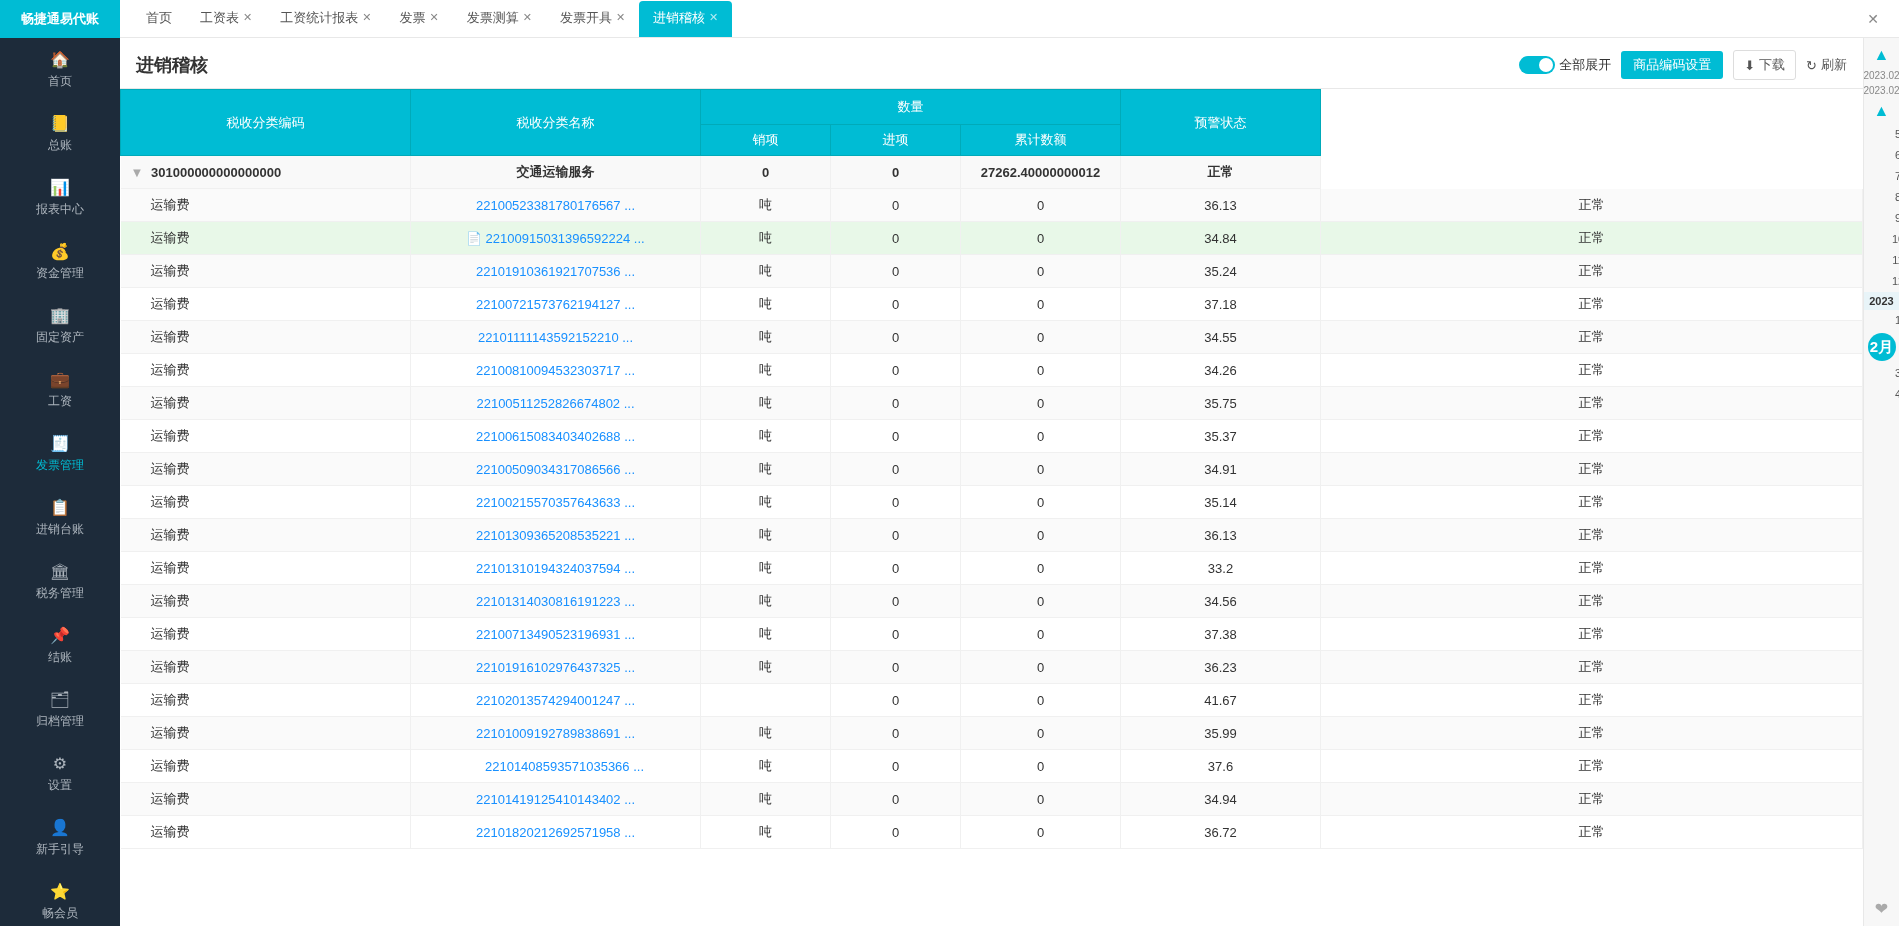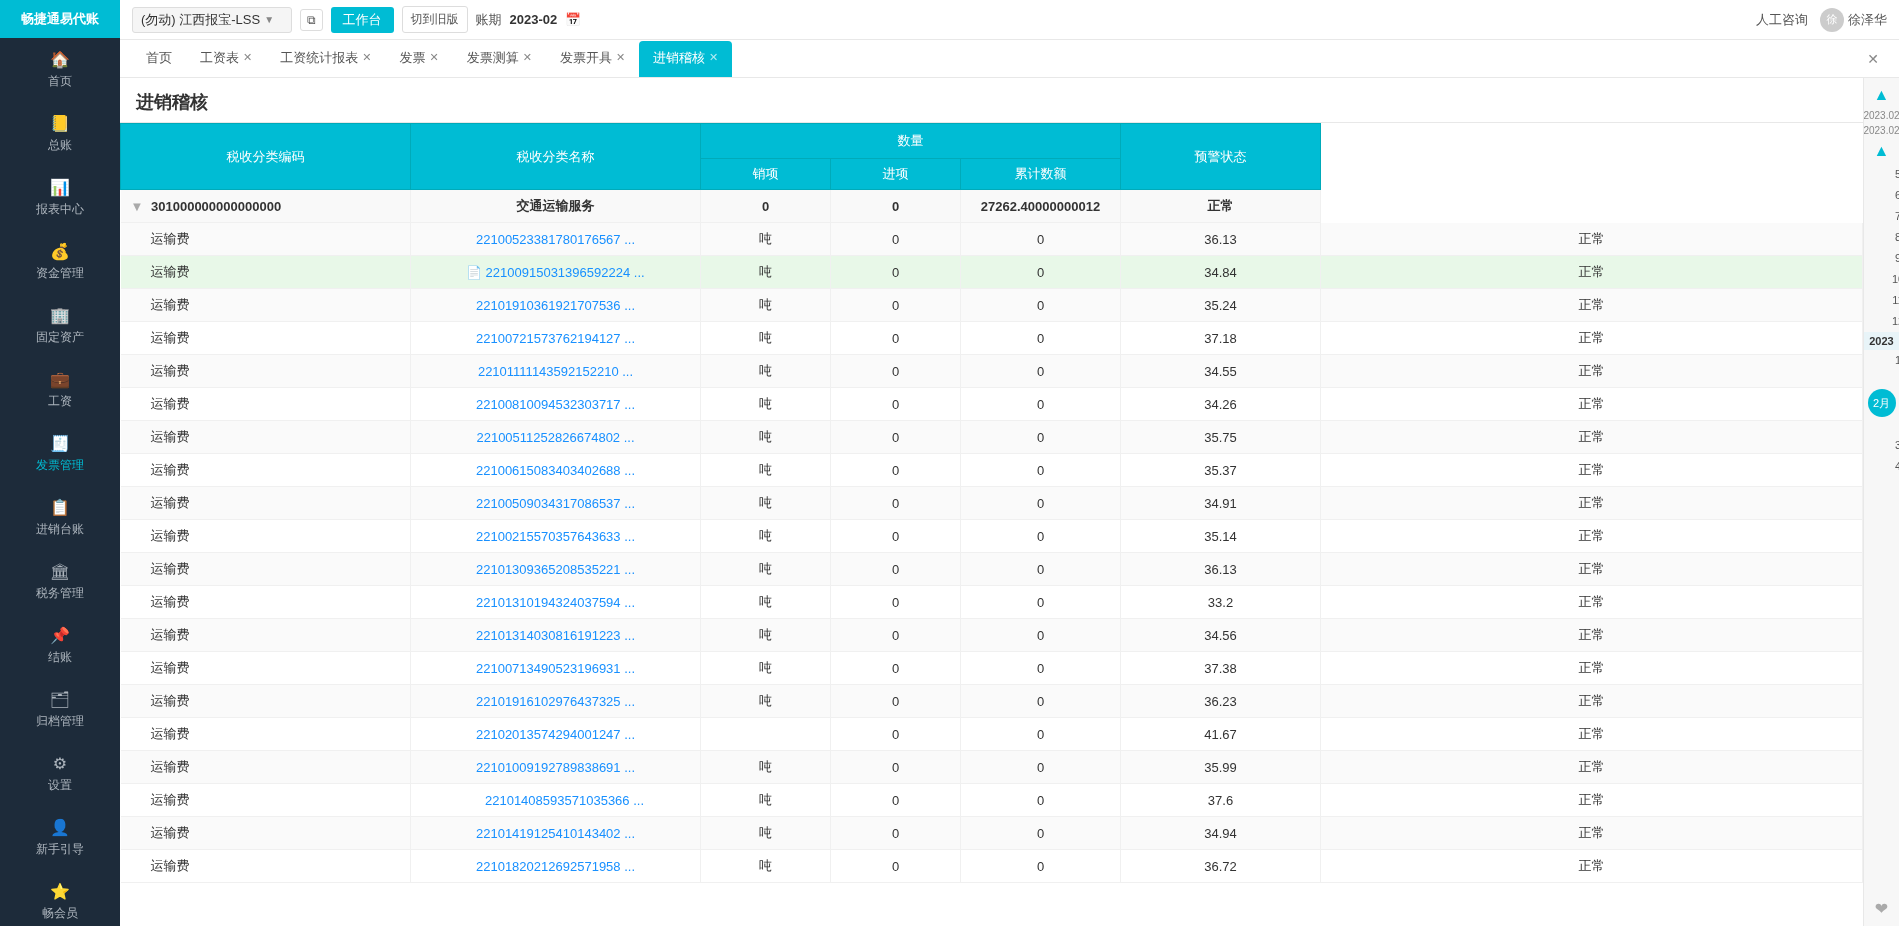--- a/index.html
+++ b/index.html
@@ -391,39 +391,20 @@
   </div>
   <div class="sidebar-item">
     <span class="icon">⭐</span>
     <span>畅会员</span>
   </div>
 
 </div>
 
 <div class="main">
 
-  <div class="topbar">
-    <div class="topbar-company">
-      <span>(勿动) 江西报宝-LSS</span>
-      <span class="arrow">▼</span>
-    </div>
-    <button class="topbar-copy-btn">⧉</button>
-    <button class="topbar-workbench">工作台</button>
-    <button class="topbar-switch">切到旧版</button>
-    <span style="color:#555">账期</span>
-    <span style="font-weight:bold;color:#333">2023-02</span>
-    <span style="cursor:pointer">📅</span>
-    <div class="topbar-right">
-      <span style="cursor:pointer;color:#555">人工咨询</span>
-      <div class="topbar-user">
-        <div class="avatar-circle">徐</div>
-        <span>徐泽华</span>
-      </div>
-    </div>
-  </div>
 
   <div class="tabs-bar">
     <div class="tab-item">
       <span>首页</span>
     </div>
     <div class="tab-item">
       <span>工资表</span>
       <span class="tab-close">✕</span>
     </div>
     <div class="tab-item">
@@ -447,20 +428,35 @@
       <span class="tab-close">✕</span>
     </div>
     <span class="tab-close-main">✕</span>
   </div>
 
   <div class="content">
     <div class="page-area">
 
       <div class="page-header">
         <h1 class="page-title">进销稽核</h1>
+        <div class="page-actions">
+          <div class="toggle-switch">
+            <div class="toggle-knob"></div>
+            <span>全部展开</span>
+          </div>
+          <button class="btn-goods-set">商品编码设置</button>
+          <button class="btn-download">
+            <span>⬇</span>
+            <span>下载</span>
+          </button>
+          <button class="btn-refresh">
+            <span>↻</span>
+            <span>刷新</span>
+          </button>
+        </div>
       </div>
 
       <div class="table-wrapper">
         <table>
           <thead>
             <tr>
               <th rowspan="2" style="width:290px;">税收分类编码</th>
               <th rowspan="2" style="width:290px;">税收分类名称</th>
               <th colspan="3">数量</th>
               <th rowspan="2" style="width:200px;">预警状态</th>
@@ -552,21 +548,21 @@
                 <td style="padding-left: 30px;">运输费</td>
                 <td style="color: rgb(24, 144, 255); cursor: pointer; max-width: 200px; overflow: hidden; text-overflow: ellipsis; white-space: nowrap;">221006150834034026​88 ...</td>
                 <td>吨</td>
                 <td>0</td>
                 <td>0</td>
                 <td>35.37</td>
                 <td class="status-normal">正常</td>
               </tr>
               <tr>
                 <td style="padding-left: 30px;">运输费</td>
-                <td style="color: rgb(24, 144, 255); cursor: pointer; max-width: 200px; overflow: hidden; text-overflow: ellipsis; white-space: nowrap;">221005090343170865​37 ...</td>
+                <td style="color: rgb(24, 144, 255); cursor: pointer; max-width: 200px; overflow: hidden; text-overflow: ellipsis; white-space: nowrap;">221005090343170865​66 ...</td>
                 <td>吨</td>
                 <td>0</td>
                 <td>0</td>
                 <td>34.91</td>
                 <td class="status-normal">正常</td>
               </tr>
               <tr>
                 <td style="padding-left: 30px;">运输费</td>
                 <td style="color: rgb(24, 144, 255); cursor: pointer; max-width: 200px; overflow: hidden; text-overflow: ellipsis; white-space: nowrap;">221002155703576436​33 ...</td>
                 <td>吨</td>
@@ -678,19 +674,19 @@
       <div class="timeline-month">5月</div>
       <div class="timeline-month">6月</div>
       <div class="timeline-month">7月</div>
       <div class="timeline-month">8月</div>
       <div class="timeline-month">9月</div>
       <div class="timeline-month">10月</div>
       <div class="timeline-month">11月</div>
       <div class="timeline-month">12月</div>
       <div style="font-size:11px;color:#333;font-weight:bold;text-align:center;padding:3px 2px;background:#e8f4f8;width:100%;">2023</div>
       <div class="timeline-month">1月</div>
-      <div class="timeline-month active" style="background:#00bcd4;color:white;border-radius:50%;width:28px;height:28px;display:flex;align-items:center;justify-content:center;font-size:11px;margin:18px auto;">2月</div>
+      <div class="timeline-month active" style="background:#00bcd4;color:white;border-radius:50%;width:28px;height:28px;display:flex;align-items:center;justify-content:center;font-size:15px;margin:2px auto;font-weight:bold;">2月</div>
       <div class="timeline-month">3月</div>
       <div class="timeline-month">4月</div>
       <button class="expand-btn">❤</button>
     </div>
   </div>
 </div>
 
 </body></html>

